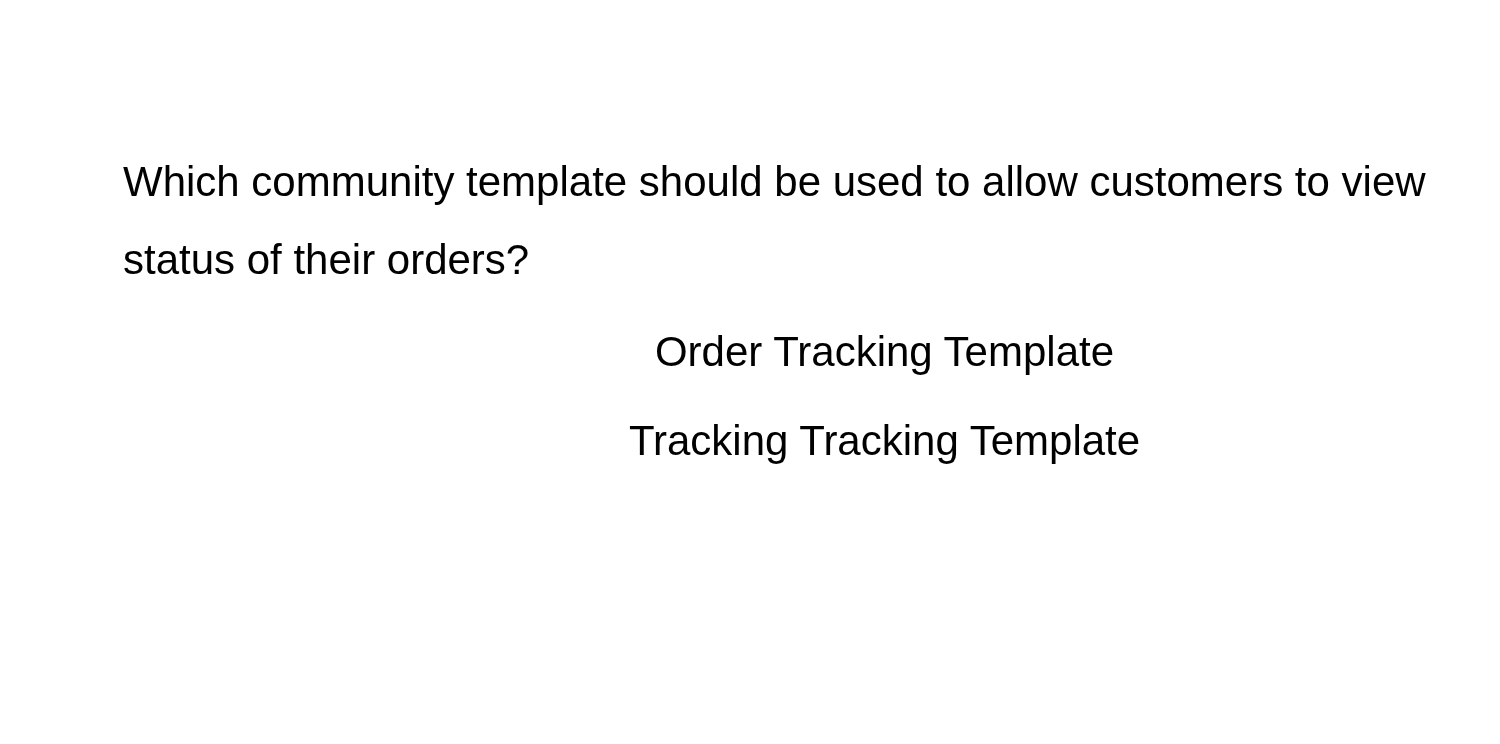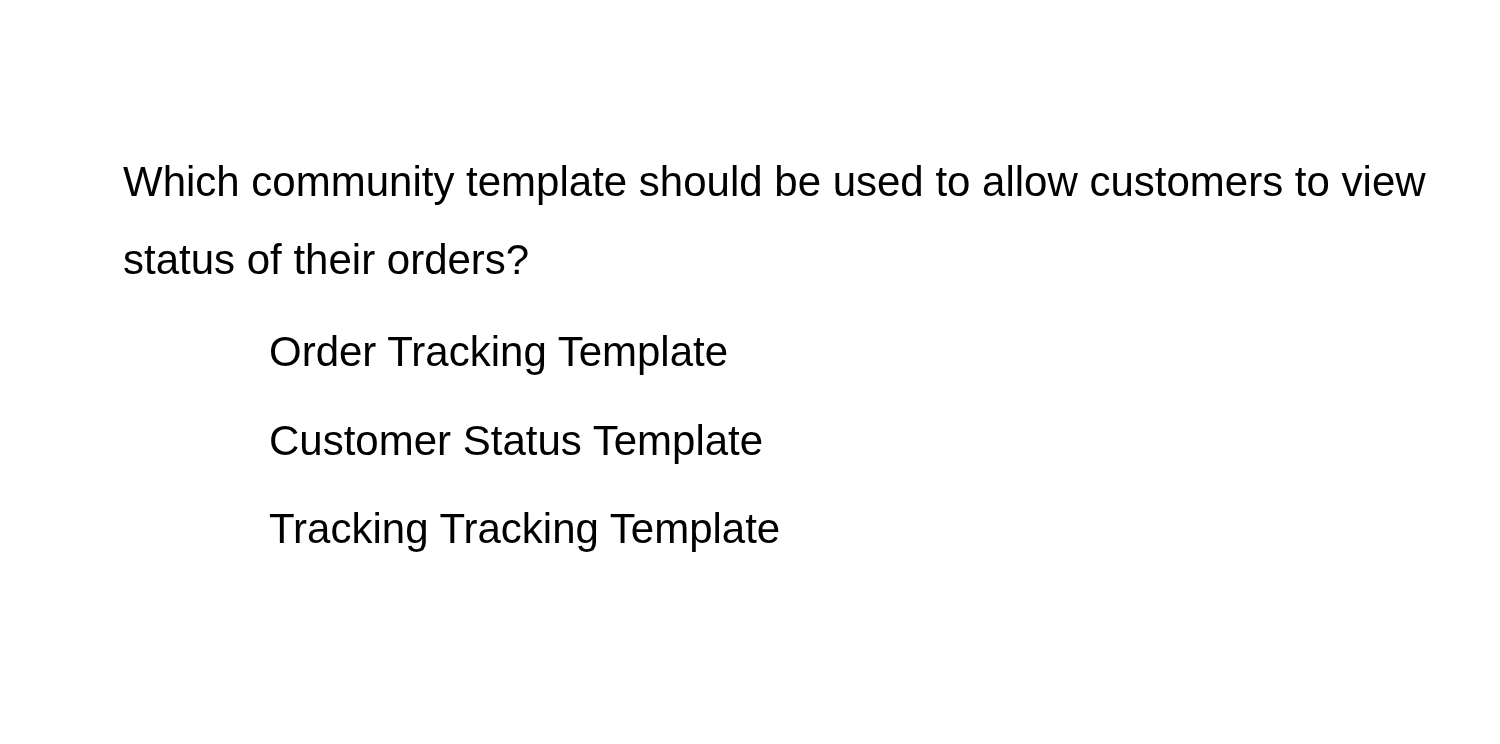--- a/index.html
+++ b/index.html
@@ -23,23 +23,23 @@
       max-width: 1350px;
     }
     .options {
       margin-top: 18px;
       padding-left: 130px;
     }
     .option {
       font-size: 42px;
       line-height: 1.72;
       font-weight: 400;
+      text-align: center;
     }
   </style>
 </head>
 <body>
 
 <div class="question">Which community template should be used to allow customers to view status of their orders?</div>
 <div class="options">
   <div class="option">Order Tracking Template</div>
-  <div class="option">Customer Status Template</div>
   <div class="option">Tracking Tracking Template</div>
 </div>
 
 </body></html>

